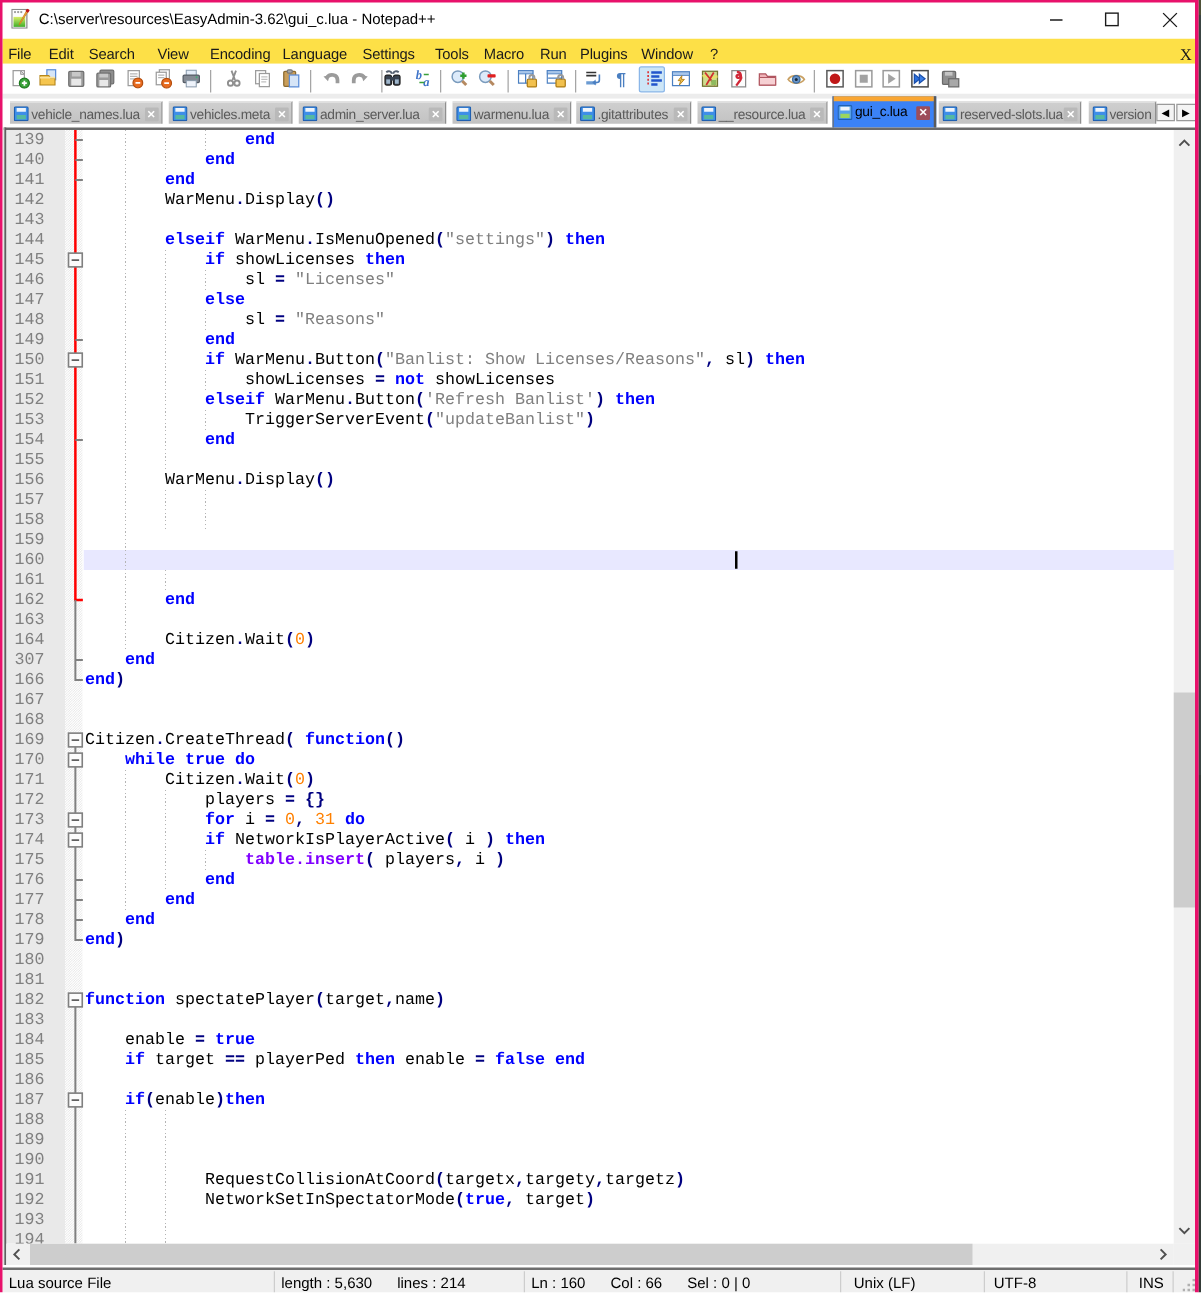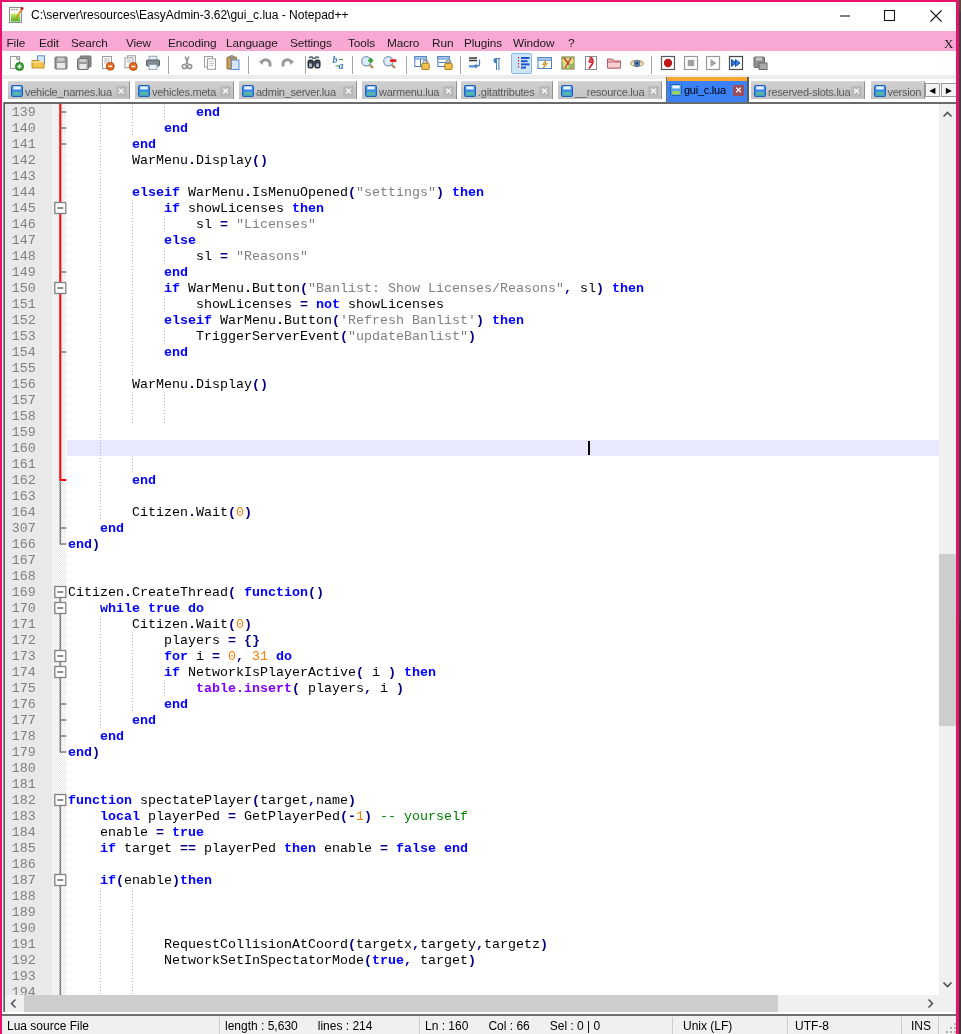--- a/index.html
+++ b/index.html
@@ -3,21 +3,21 @@
 *{margin:0;padding:0;box-sizing:border-box}
 html,body{width:961px;height:1034px;overflow:hidden}
 body{position:relative;background:#fff;font-family:"Liberation Sans",sans-serif}
 .abs{position:absolute}
 #borderL{position:absolute;left:0;top:0;width:2px;height:1034px;background:#e8116b;z-index:50}
 #borderT{position:absolute;left:0;top:0;width:958px;height:2px;background:#e8116b;z-index:50}
 #borderR{position:absolute;left:956px;top:0;width:2.5px;height:1034px;background:#e8116b;z-index:50}
 #sliver{position:absolute;left:958.5px;top:0;width:2.5px;height:1034px;background:linear-gradient(#4e5138 0 12px,#3a4442 12px 60%,#343b37 60% 100%);z-index:50}
 #title{position:absolute;left:31px;top:8px;font-size:12px;color:#000}
 .mi{position:absolute;top:4.5px;font-size:11.8px;letter-spacing:-0.1px;color:#1a1a1a}
-#menubar{position:absolute;left:2px;top:31px;width:954px;height:20px;background:#f9a8d4}
+#menubar{position:absolute;left:2px;top:31px;width:954px;height:20px;background:#fde047}
 #toolbar{position:absolute;left:2px;top:51px;width:954px;height:24px;background:#fff}
 #tabstrip{position:absolute;left:2px;top:75px;width:954px;height:4px;background:#ececec}
 #tabbar{position:absolute;left:2px;top:79px;width:954px;height:40px;background:#fff}
 .tab{position:absolute;top:1.5px;height:18.5px;background:linear-gradient(#cfcfcf,#c2c2c2);border-right:1.5px solid #8f8f8f;border-top:1px solid #d8d8d8}
 .tab.atab{top:-2px;height:25px;background:#3b82f6;border-left:1.5px solid #6e6e6e;border-right:2px solid #5a5a5a;border-top:none}
 .orange{position:absolute;left:0;top:0;width:100%;height:3.5px;background:#f9a633}
 .ticon{position:absolute;left:3px;top:3.5px}
 .atab .ticon{top:7px}
 .tlabel{position:absolute;left:17px;top:4px;font-size:11px;letter-spacing:-0.25px;color:#5a5a5a;white-space:nowrap}
 .atab .tlabel{top:7px;color:#000}
@@ -416,21 +416,20 @@
       <div class="row" style="top:544px">            <span class="k">for</span> i <span class="o">=</span> <span class="n">0</span><span class="o">,</span> <span class="n">31</span> <span class="k">do</span></div>
       <div class="row" style="top:576px">                <span class="w">table.insert</span><span class="o">(</span> players<span class="o">,</span> i <span class="o">)</span></div>
       <div class="row" style="top:560px">            <span class="k">if</span> NetworkIsPlayerActive<span class="o">(</span> i <span class="o">)</span> <span class="k">then</span></div>
       <div class="row" style="top:592px">            <span class="k">end</span></div>
       <div class="row" style="top:608px">        <span class="k">end</span></div>
       <div class="row" style="top:624px">    <span class="k">end</span></div>
       <div class="row" style="top:640px"><span class="k">end</span><span class="o">)</span></div>
       <div class="row" style="top:656px"></div>
       <div class="row" style="top:672px"></div>
       <div class="row" style="top:688px"><span class="k">function</span> spectatePlayer<span class="o">(</span>target<span class="o">,</span>name<span class="o">)</span></div>
-      <div class="row" style="top:704px">    <span class="k">local</span> playerPed <span class="o">=</span> GetPlayerPed<span class="o">(-</span><span class="n">1</span><span class="o">)</span> <span class="c">-- yourself</span></div>
       <div class="row" style="top:720px">    enable <span class="o">=</span> <span class="k">true</span></div>
       <div class="row" style="top:736px">    <span class="k">if</span> target <span class="o">==</span> playerPed <span class="k">then</span> enable <span class="o">=</span> <span class="k">false</span> <span class="k">end</span></div>
       <div class="row" style="top:752px"></div>
       <div class="row" style="top:768px">    <span class="k">if</span><span class="o">(</span>enable<span class="o">)</span><span class="k">then</span></div>
       <div class="row" style="top:784px"></div>
       <div class="row" style="top:816px"></div>
       <div class="row" style="top:832px">            RequestCollisionAtCoord<span class="o">(</span>targetx<span class="o">,</span>targety<span class="o">,</span>targetz<span class="o">)</span></div>
       <div class="row" style="top:848px">            NetworkSetInSpectatorMode<span class="o">(</span><span class="k">true</span><span class="o">,</span> target<span class="o">)</span></div>
       <div class="row" style="top:864px"></div>
       <div class="row" style="top:880px"></div>

